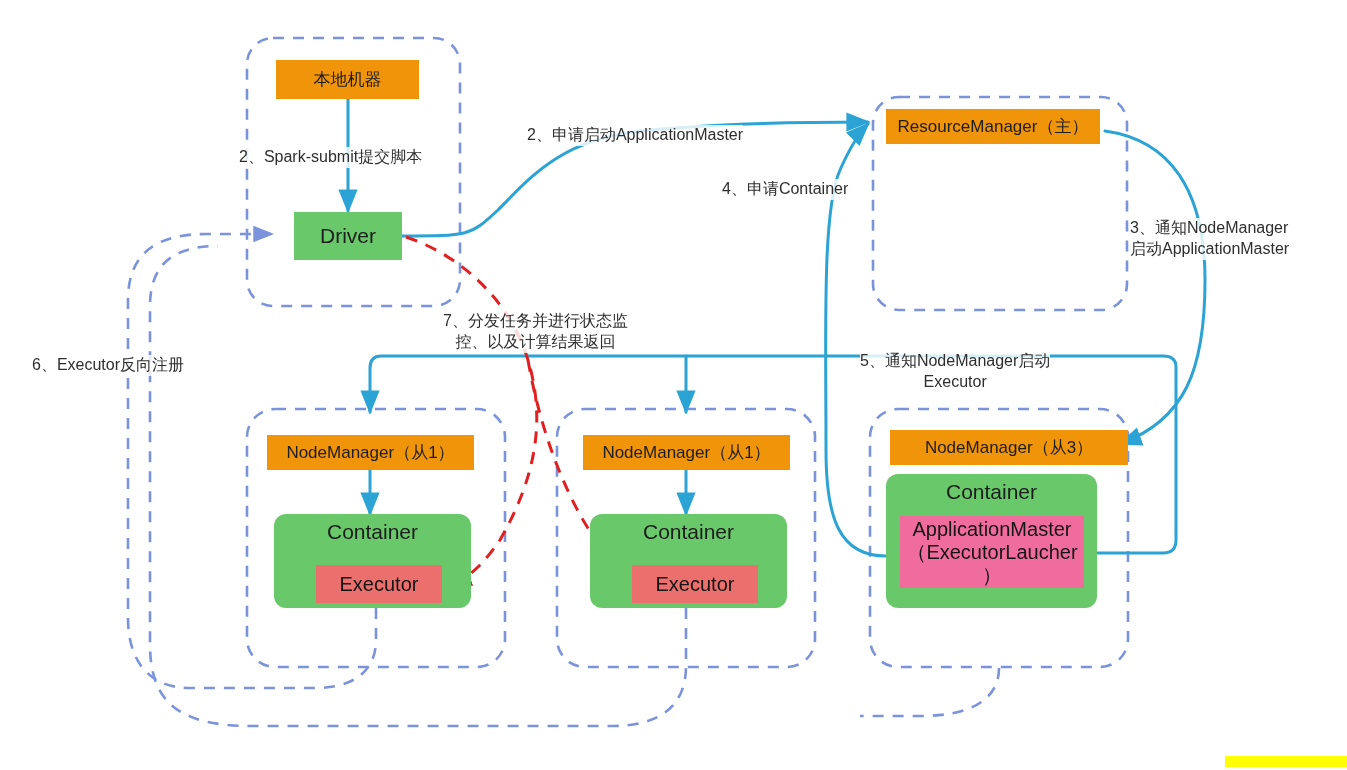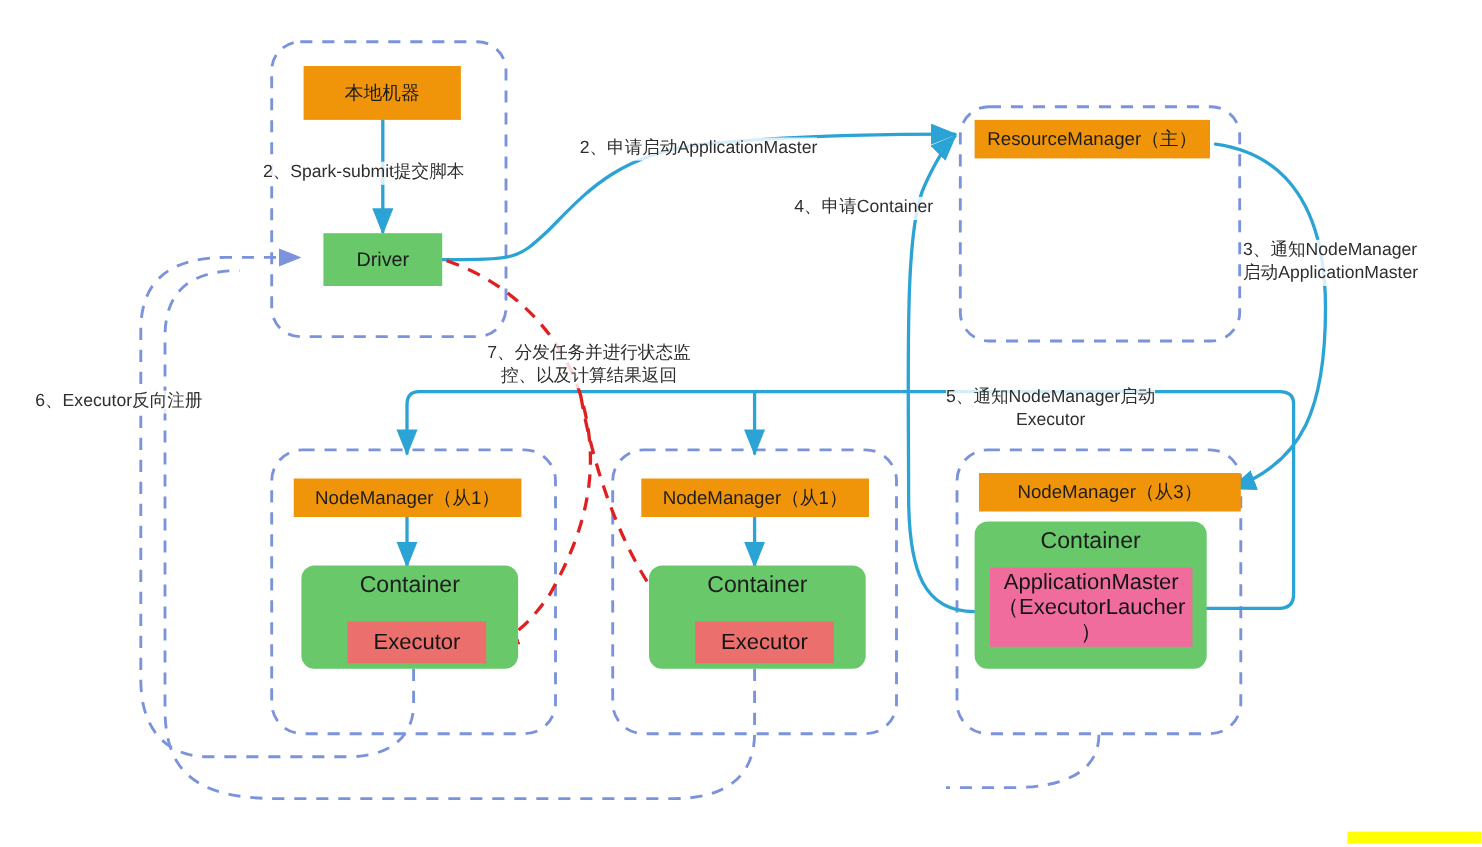--- a/index.html
+++ b/index.html
@@ -45,21 +45,21 @@
     background: #69C86A;
     color: #1d1d1d;
   }
   .green-lg {
     border-radius: 12px;
     align-items: flex-start;
     padding-top: 6px;
     font-size: 21px;
   }
   .driver {
-    font-size: 18px;
+    font-size: 21px;
     text-align: center;
   }
   .red {
     background: #EB6F6C;
     color: #141414;
     font-size: 20px;
   }
   .pink {
     background: #F06C9C;
     color: #141414;
@@ -142,21 +142,21 @@
       <path d="M 686 470 L 686 514" marker-end="url(#arrowBlue)"></path>
     </g>
 
     <g fill="none" stroke="#E02020" stroke-width="3" stroke-dasharray="12 9" stroke-linecap="butt">
       <path d="M 406 237 C 460 255 510 300 528 360
                C 544 414 540 470 500 540 C 482 566 468 578 452 584" marker-end="url(#arrowRed)"></path>
       <path d="M 528 360 C 540 430 566 500 600 546 C 614 566 626 578 640 584" marker-end="url(#arrowRed)"></path>
     </g>
   </svg>
 
-  <div class="node orange" style="left:276px; top:60px; width:143px; height:49px;">本地机器</div>
+  <div class="node orange" style="left:276px; top:60px; width:143px; height:39px;">本地机器</div>
 
   <div class="node green driver" style="left:294px; top:212px; width:108px; height:48px;">Driver</div>
 
   <div class="node orange" style="left:886px; top:109px; width:214px; height:35px;">ResourceManager（主）</div>
 
   <div class="node orange" style="left:267px; top:435px; width:207px; height:35px;">NodeManager（从1）</div>
   <div class="node green green-lg" style="left:274px; top:514px; width:197px; height:94px;">Container</div>
   <div class="node red" style="left:316px; top:565px; width:126px; height:38px;">Executor</div>
 
   <div class="node orange" style="left:583px; top:435px; width:207px; height:35px;">NodeManager（从1）</div>

